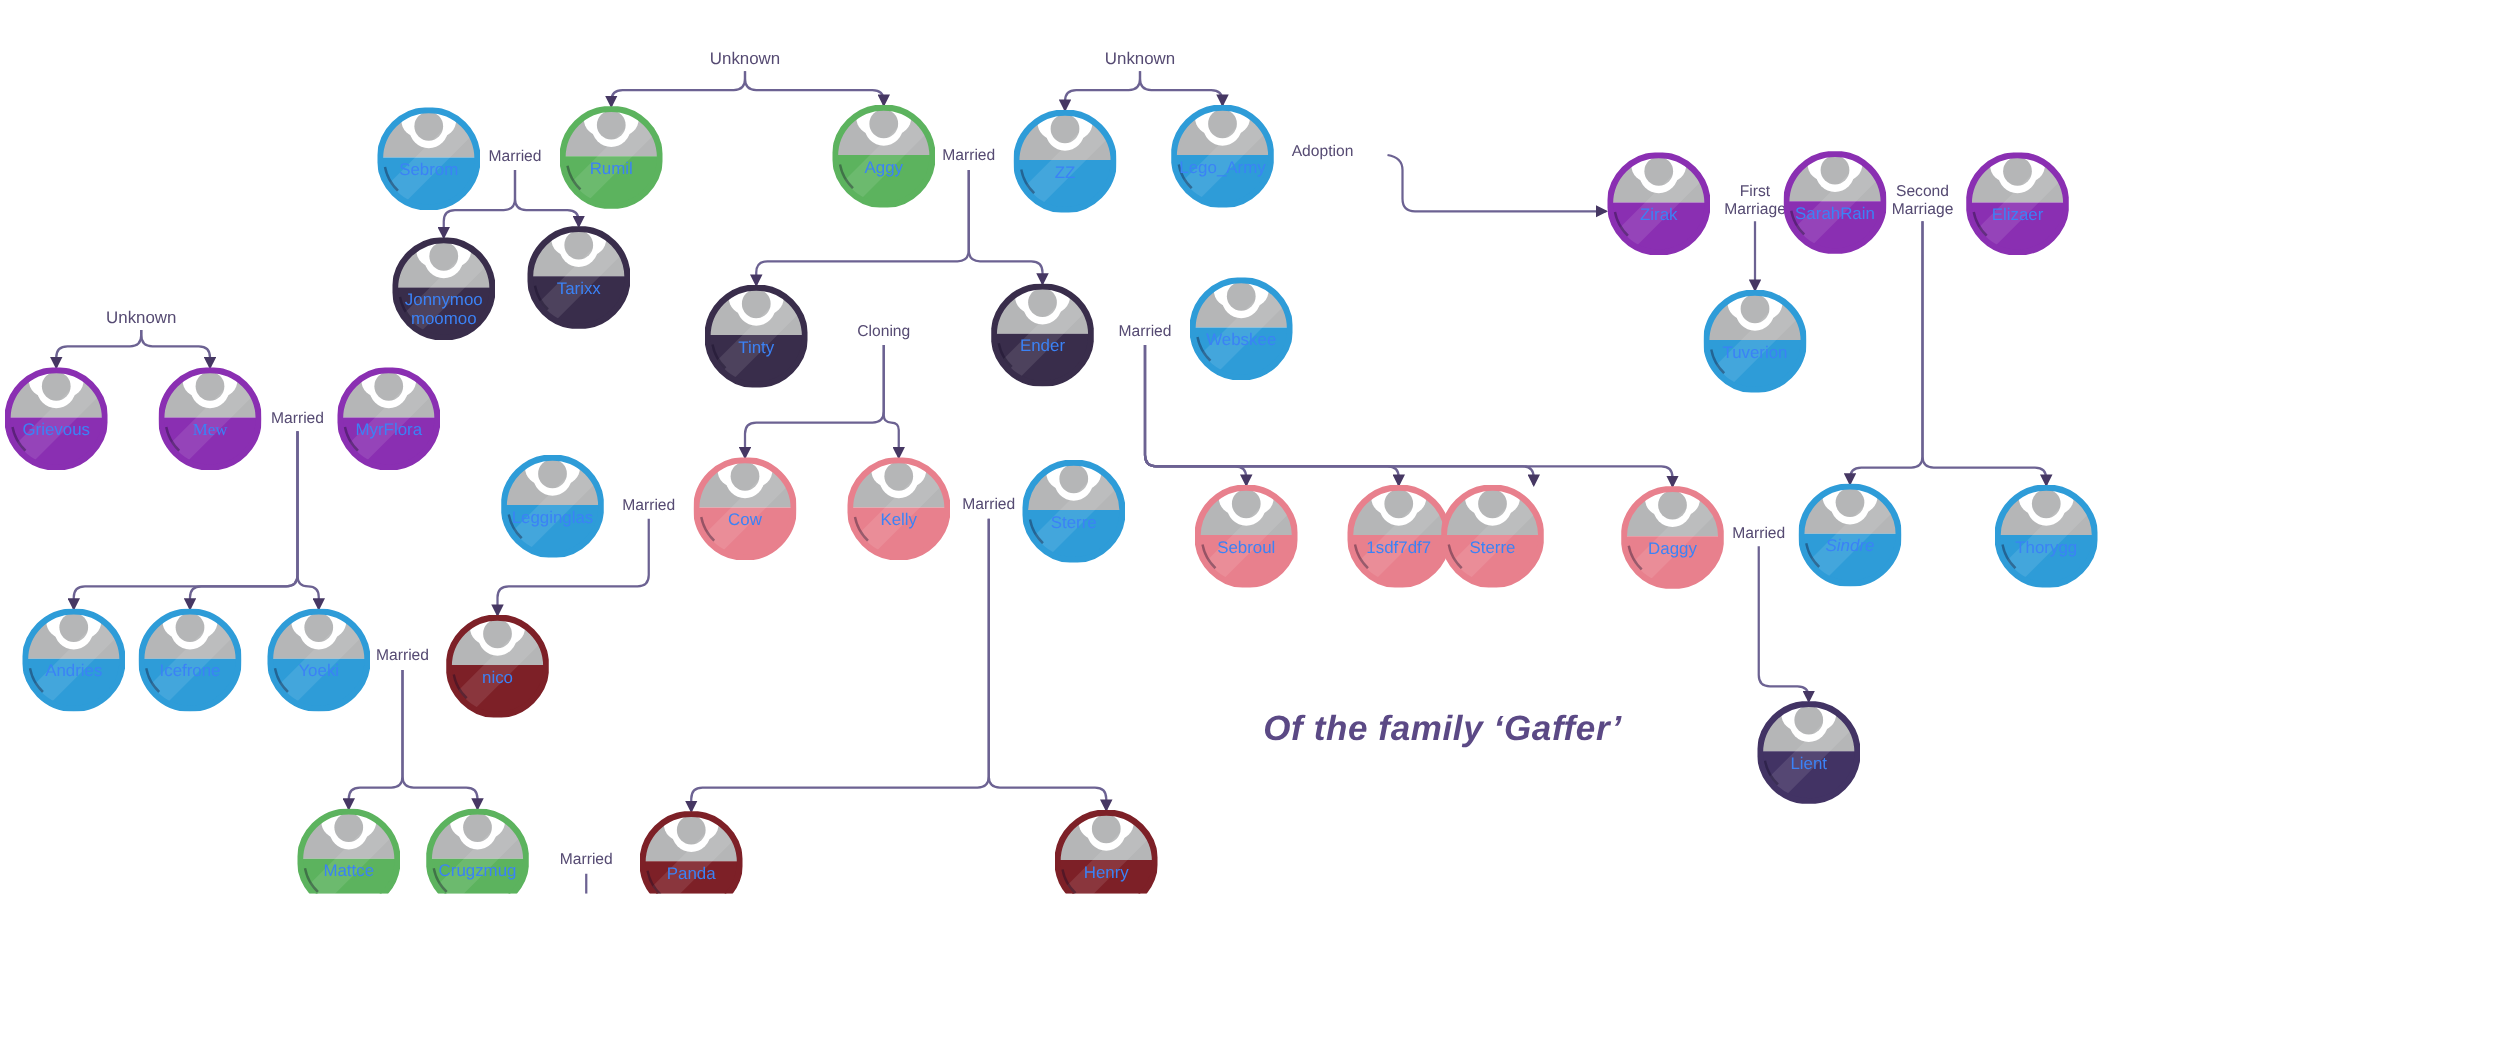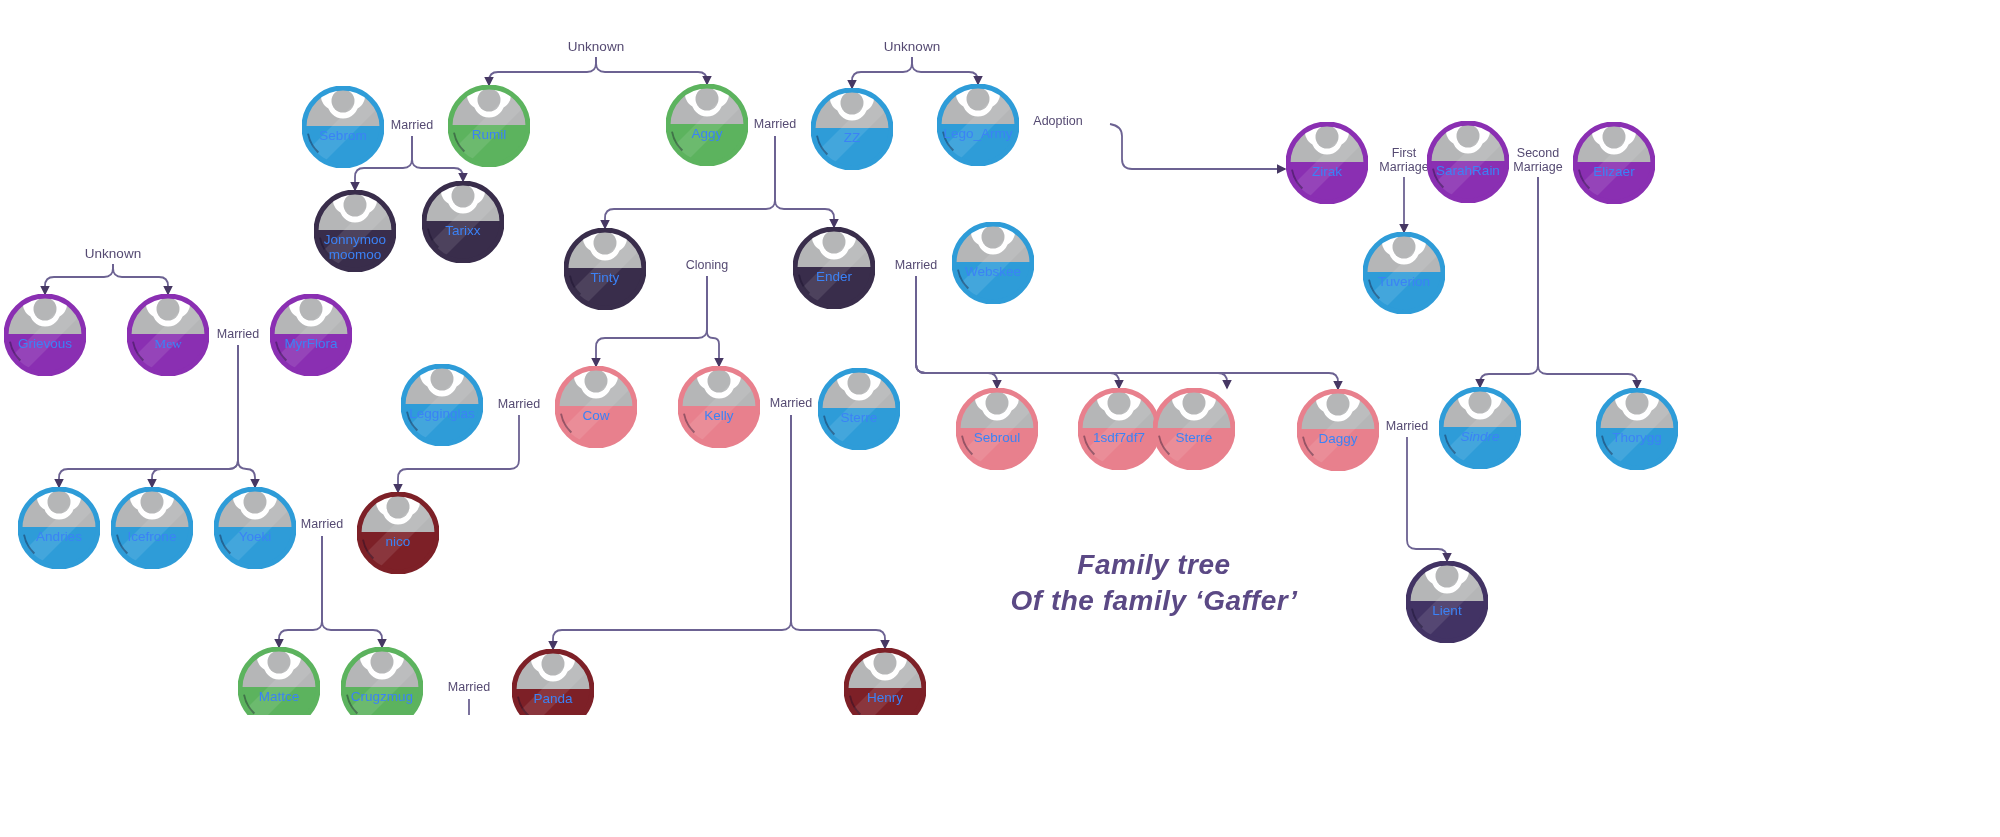--- a/index.html
+++ b/index.html
@@ -860,16 +860,15 @@
             <rect x="0" y="40" width="82" height="42" fill="currentColor"></rect>
             <polygon points="4,66 62,8 76,22 18,80" fill="rgba(255,255,255,0.10)"></polygon>
             <path d="M4,48 A37.5,37.5 0 0 0 15,68" stroke="rgba(18,10,38,0.38)" stroke-width="6" fill="none"></path>
           </g>
           <circle cx="41" cy="41" r="39" fill="none" stroke="currentColor" stroke-width="5"></circle>
         </svg>
         <div class="name">Panda</div>
       </div>
     </div>
   <div id="tree-title" style="left:1154px;top:551px;">
-    <div>Family tree</div>
     <div>Of the family ‘Gaffer’</div>
   </div>
 </div>
 
 </body></html>

